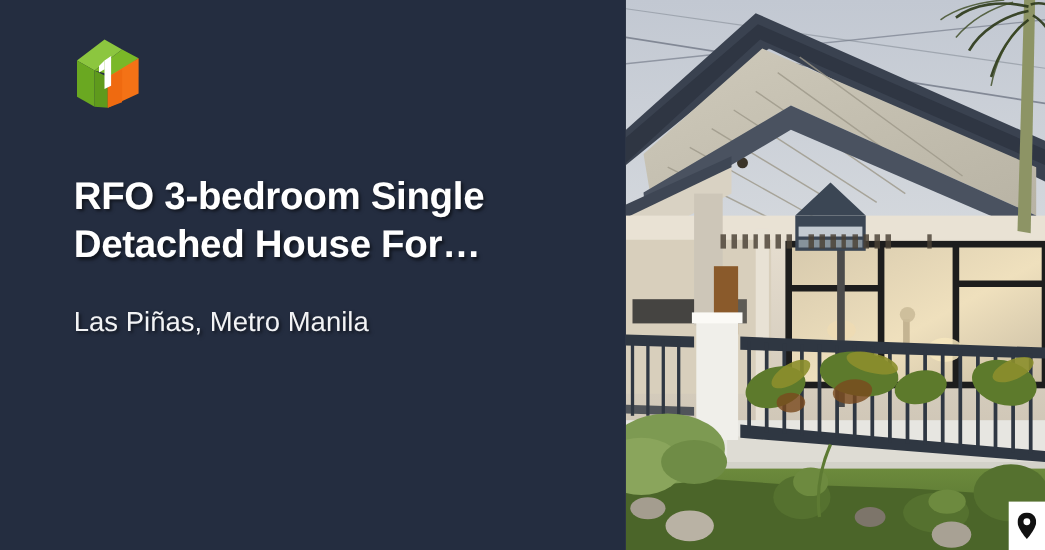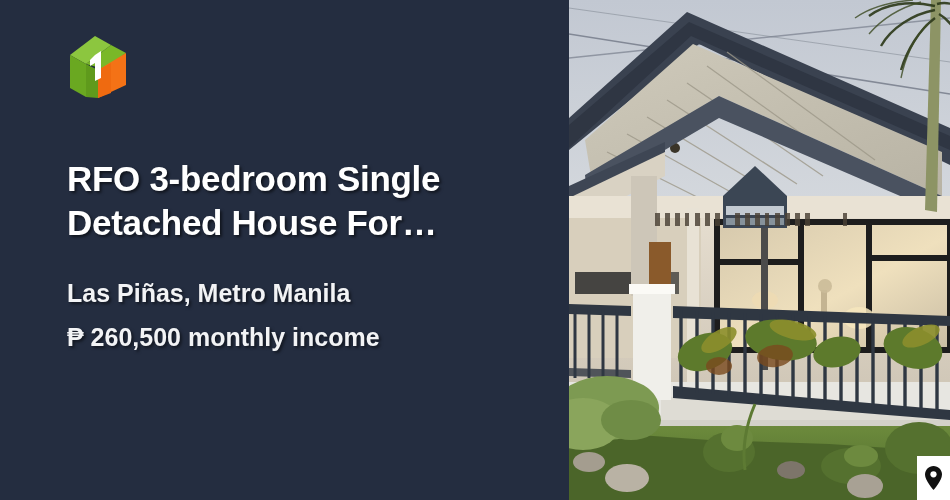--- a/index.html
+++ b/index.html
@@ -50,21 +50,21 @@
   }
 
   
   .detail-list {
     margin-top:26px;
     max-width:470px;
   }
   .detail-line {
     font-size:25px;
     line-height:44px;
-    font-weight:bold;
+    font-weight:normal;
     color:#f2f3f5;
     text-shadow:2px 2px 3px rgba(0,0,0,0.5);
     white-space:nowrap;
   }
   .detail-line.wrapped { white-space:normal; }
 
   
   .photo-pane {
     position:relative;
     width:381px; height:500px;
@@ -107,21 +107,20 @@
 
         <polygon points="28,22 34,18 34,45 28,48" fill="#ffffff"></polygon>
         <polygon points="23,27 28,22 28,30 23,33" fill="#ffffff"></polygon>
       </svg>
     </div>
 
     <div class="listing-title">RFO 3-bedroom Single Detached House For…</div>
 
     <div class="detail-list">
       <div class="detail-line">Las Piñas, Metro Manila</div>
-      <div class="detail-line">₱ 260,500 monthly income</div>
     </div>
 
   </div>
 
   <div class="photo-pane">
     <svg viewBox="0 0 381 500" xmlns="http://www.w3.org/2000/svg" aria-hidden="true">
       <defs>
         <linearGradient id="skyG" x1="0" y1="0" x2="0" y2="1">
           <stop offset="0%" stop-color="#c2c8d2"></stop>
           <stop offset="100%" stop-color="#d4d8dd"></stop>

